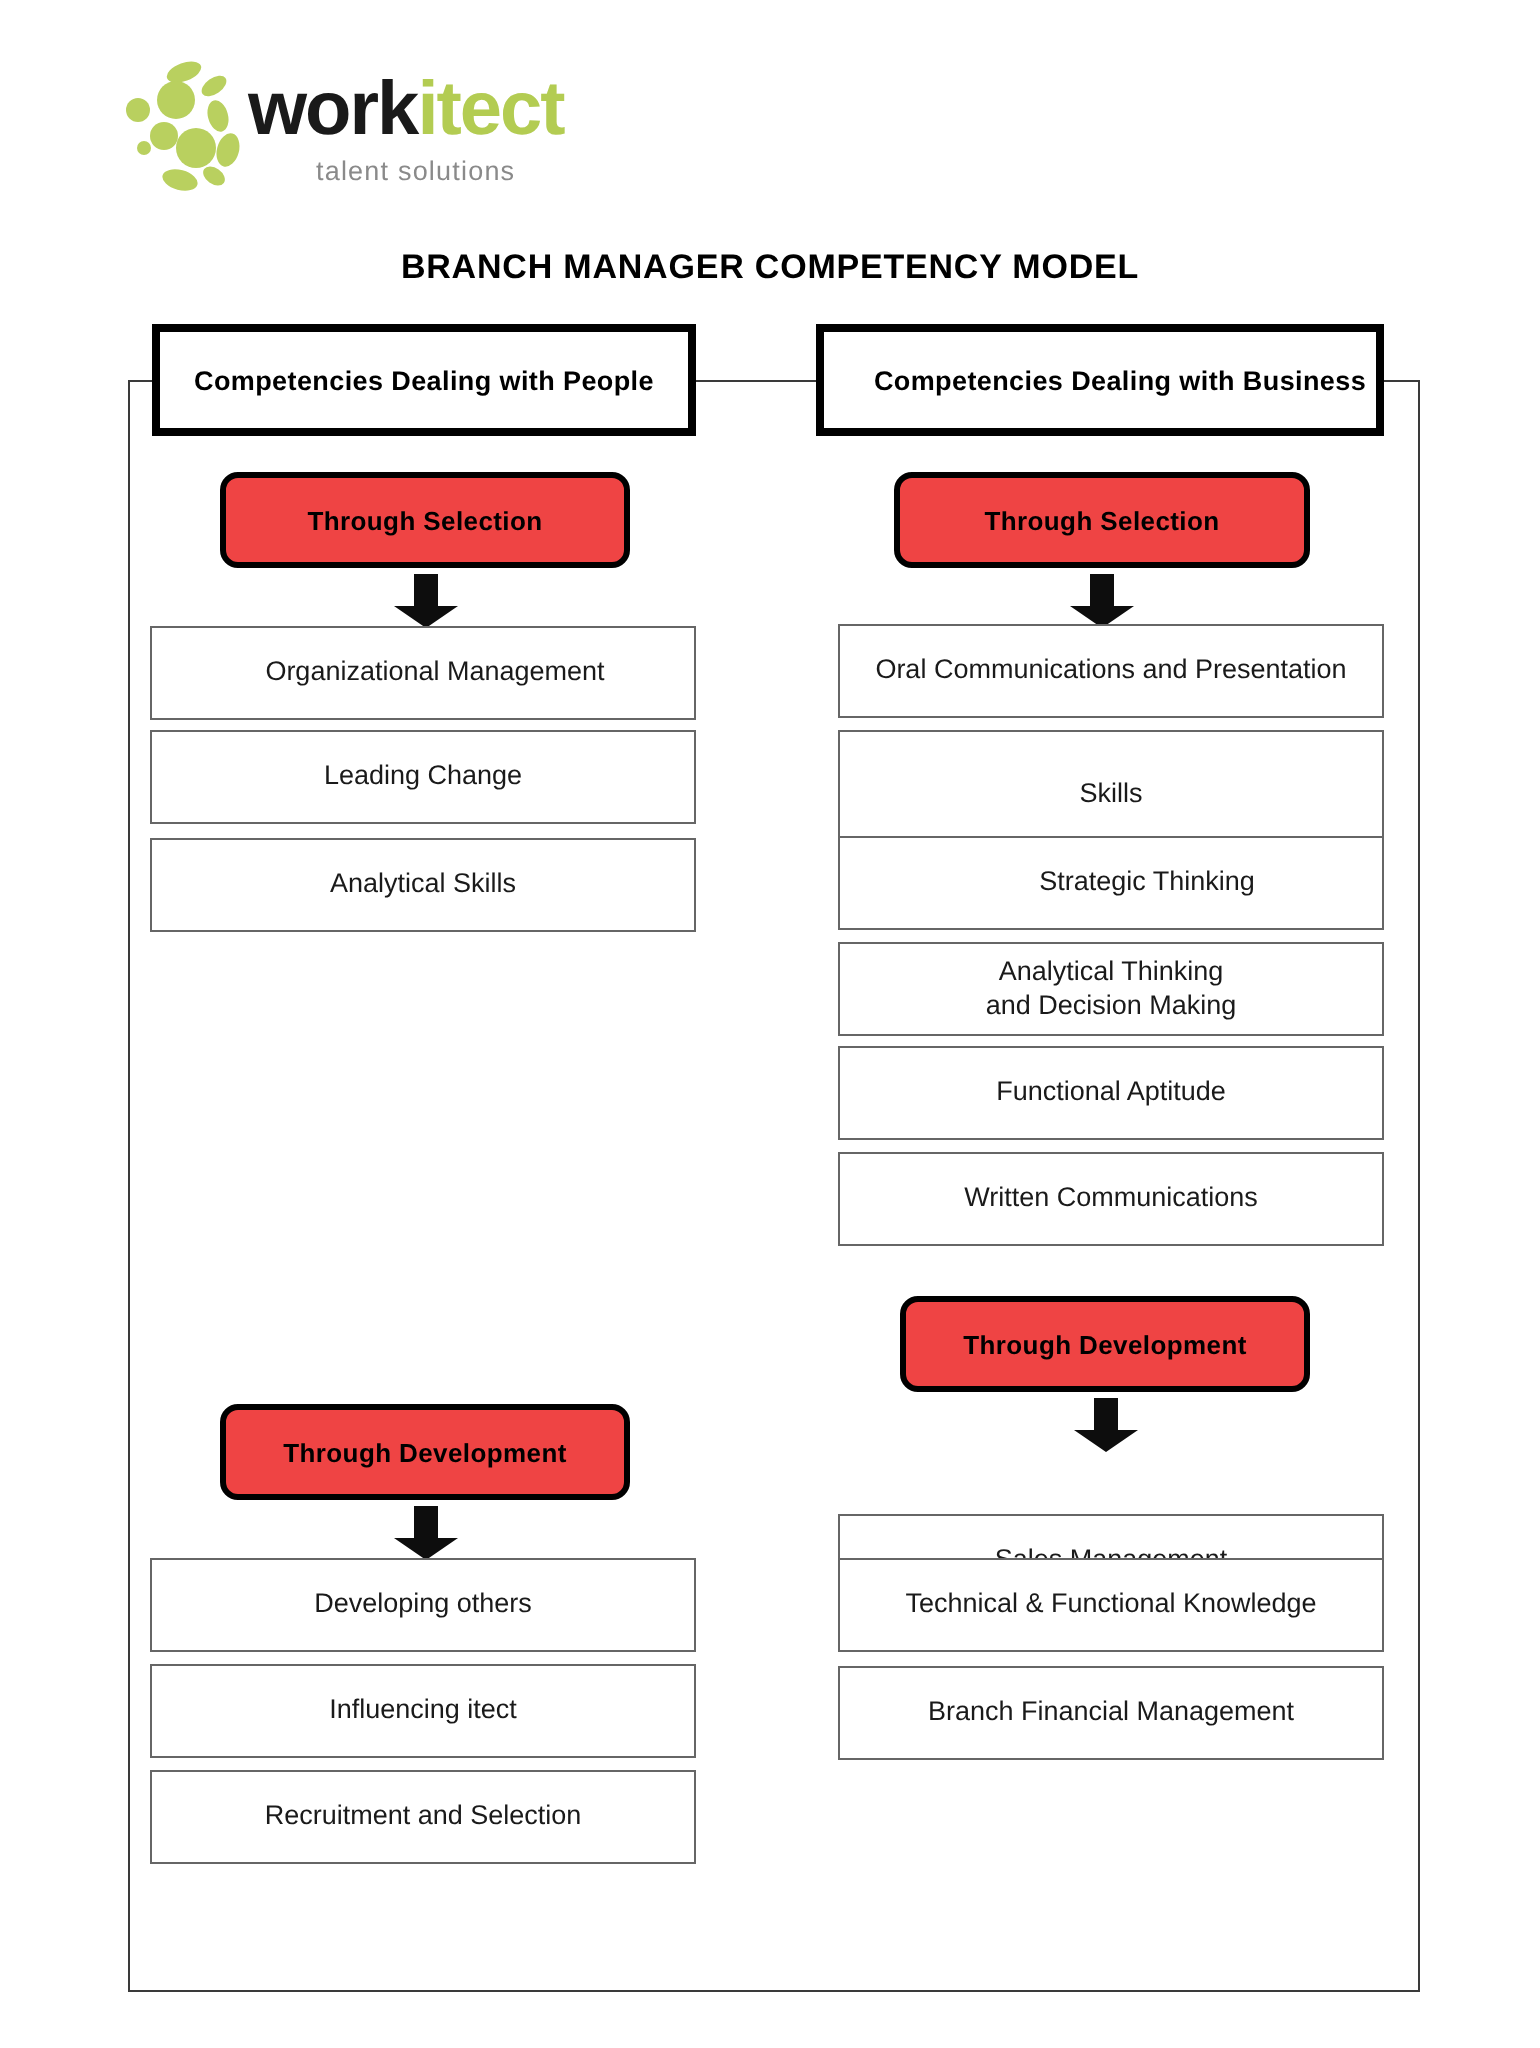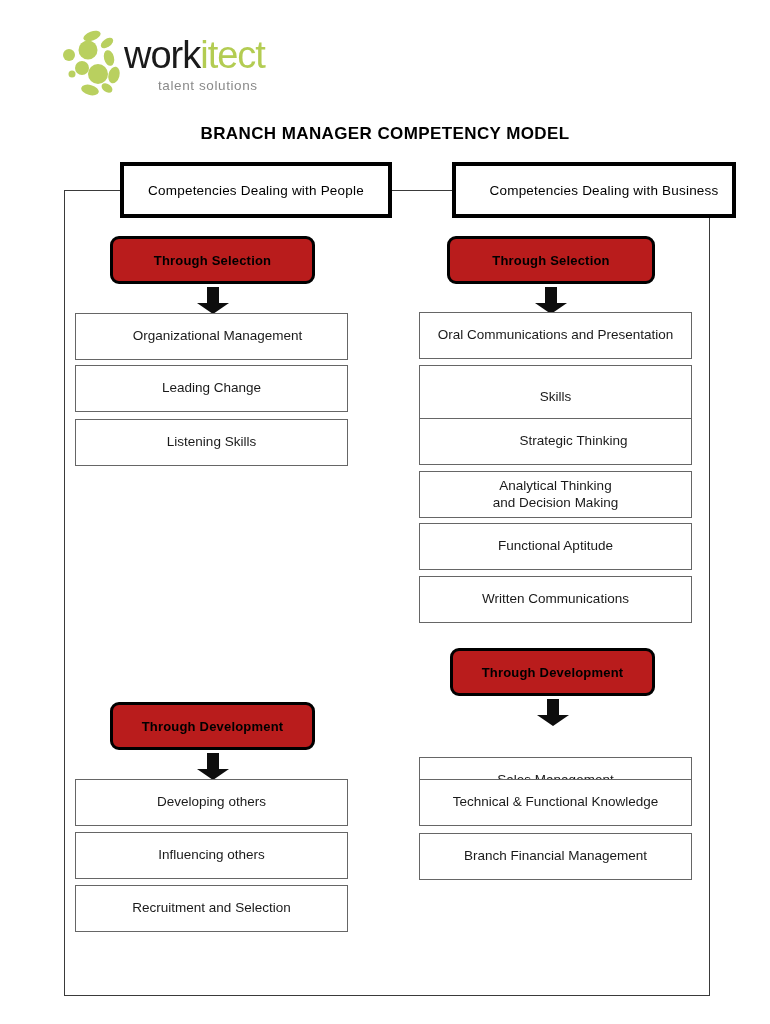--- a/index.html
+++ b/index.html
@@ -29,21 +29,21 @@
     left: 0;
     top: 0;
     width: 64px;
     height: 66px;
   }
   .logo-word {
     position: absolute;
     left: 62px;
     top: 6px;
     font-size: 38px;
-    font-weight: normal;
+    font-weight: bold;
     letter-spacing: -1px;
     line-height: 1;
     white-space: nowrap;
   }
   .logo-word .w-dark { color: #1a1a1a; }
   .logo-word .w-green { color: #b3cc52; }
   .logo-tagline {
     position: absolute;
     left: 96px;
     top: 48px;
@@ -87,34 +87,33 @@
   
   .header-box {
     position: absolute;
     border: 4px solid #000000;
     background: #ffffff;
     box-sizing: border-box;
     display: flex;
     align-items: center;
     justify-content: center;
     font-size: 13.5px;
-    font-weight: normal;
+    font-weight: bold;
     letter-spacing: 0.2px;
     text-align: center;
-    margin-left: 44px;
   }
   .header-left  { left: 76px;  top: 162px; width: 272px; height: 56px; }
   .header-right { left: 408px; top: 162px; width: 284px; height: 56px; padding-left: 20px; }
 
   
   .stage-box {
     position: absolute;
     border: 3px solid #000000;
     border-radius: 9px;
-    background: #b91c1c;
+    background: #ef4444;
     box-sizing: border-box;
     display: flex;
     align-items: center;
     justify-content: center;
     font-size: 13px;
     font-weight: bold;
     letter-spacing: 0.2px;
     text-align: center;
   }
   .stage-left-sel  { left: 110px; top: 236px; width: 205px; height: 48px; }
@@ -186,31 +185,31 @@
 
 <div class="stage-box stage-left-sel">Through Selection</div>
 <div class="block-arrow arrow-left-sel">
   <svg width="34" height="28" viewBox="0 0 34 28" xmlns="http://www.w3.org/2000/svg">
     <polygon points="11,0 23,0 23,16 33,16 17,27 1,16 11,16" fill="#0d0d0d"></polygon>
   </svg>
 </div>
 
 <div class="item-box col-left" style="top:313px;height:47px;padding-left:12px;">Organizational Management</div>
 <div class="item-box col-left" style="top:365px;height:47px;">Leading Change</div>
-<div class="item-box col-left" style="top:419px;height:47px;">Listening Skills</div>
+<div class="item-box col-left" style="top:419px;height:47px;">Analytical Skills</div>
 
 <div class="stage-box stage-left-dev">Through Development</div>
 <div class="block-arrow arrow-left-dev">
   <svg width="34" height="28" viewBox="0 0 34 28" xmlns="http://www.w3.org/2000/svg">
     <polygon points="11,0 23,0 23,16 33,16 17,27 1,16 11,16" fill="#0d0d0d"></polygon>
   </svg>
 </div>
 
 <div class="item-box col-left" style="top:779px;height:47px;">Developing others</div>
-<div class="item-box col-left" style="top:832px;height:47px;">Influencing others</div>
+<div class="item-box col-left" style="top:832px;height:47px;">Influencing itect</div>
 <div class="item-box col-left" style="top:885px;height:47px;">Recruitment and Selection</div>
 
 <div class="stage-box stage-right-sel">Through Selection</div>
 <div class="block-arrow arrow-right-sel">
   <svg width="34" height="28" viewBox="0 0 34 28" xmlns="http://www.w3.org/2000/svg">
     <polygon points="11,0 23,0 23,16 33,16 17,27 1,16 11,16" fill="#0d0d0d"></polygon>
   </svg>
 </div>
 
 <div class="item-box col-right" style="top:312px;height:47px;">Oral Communications and Presentation</div>

